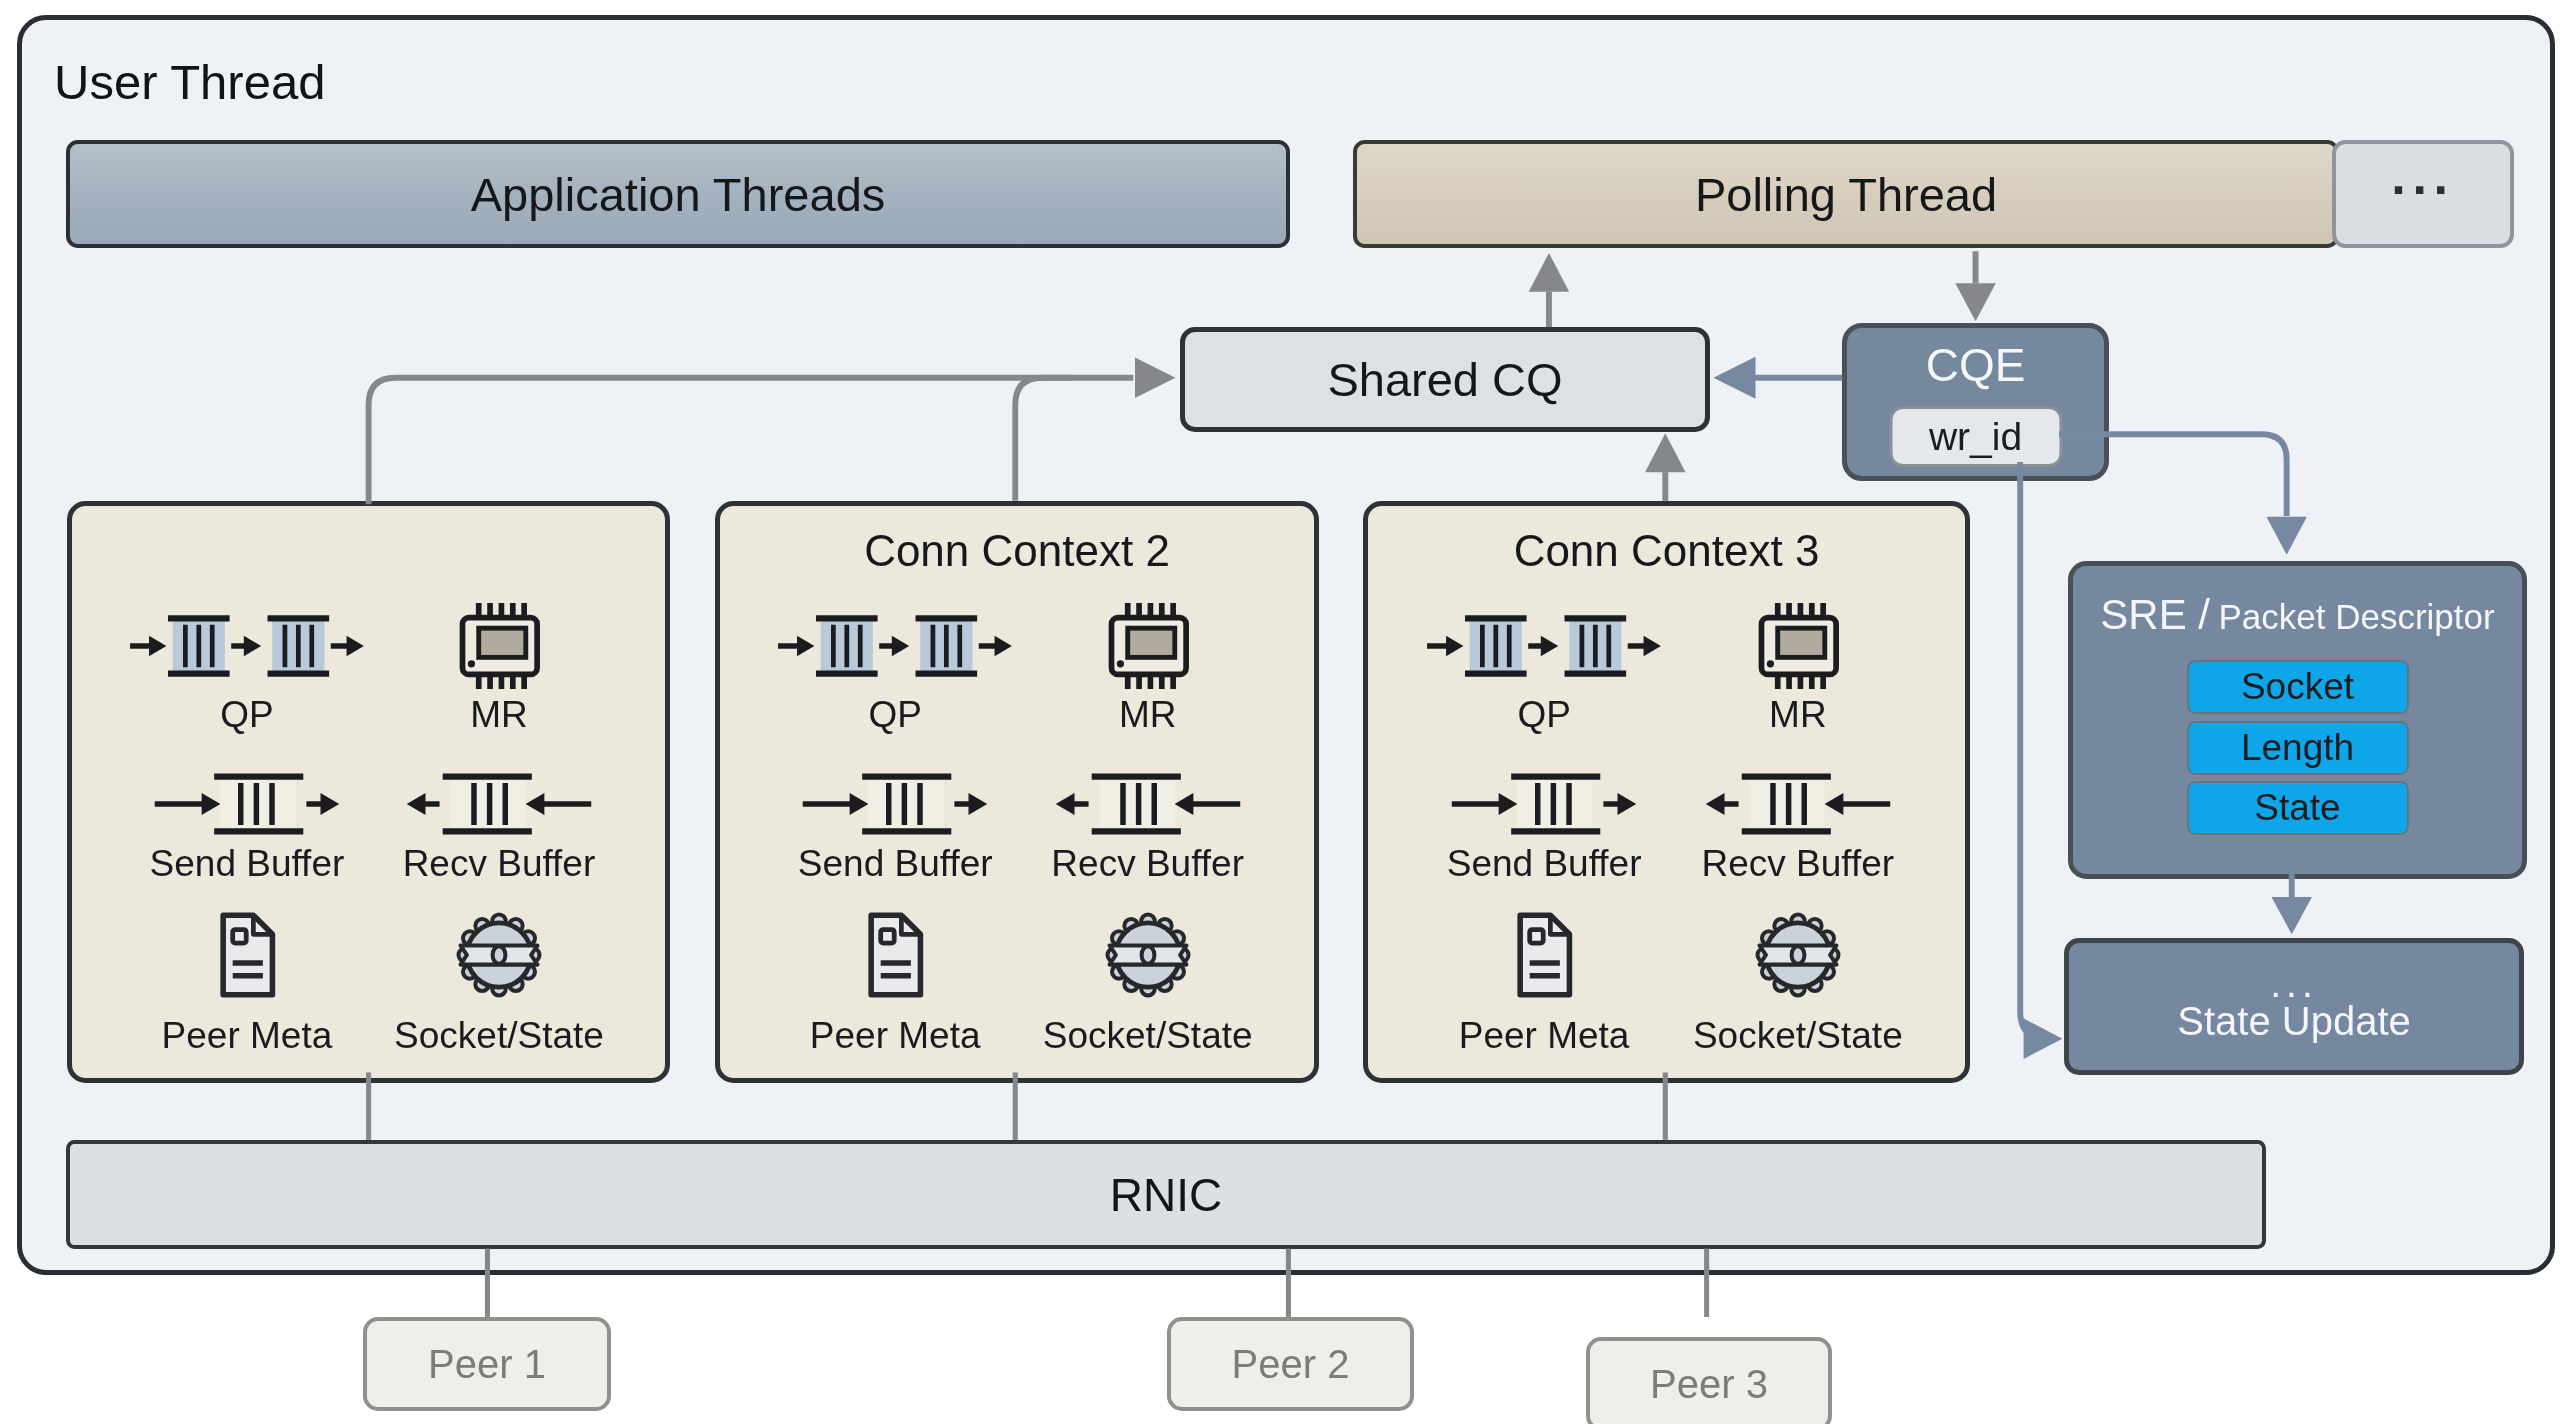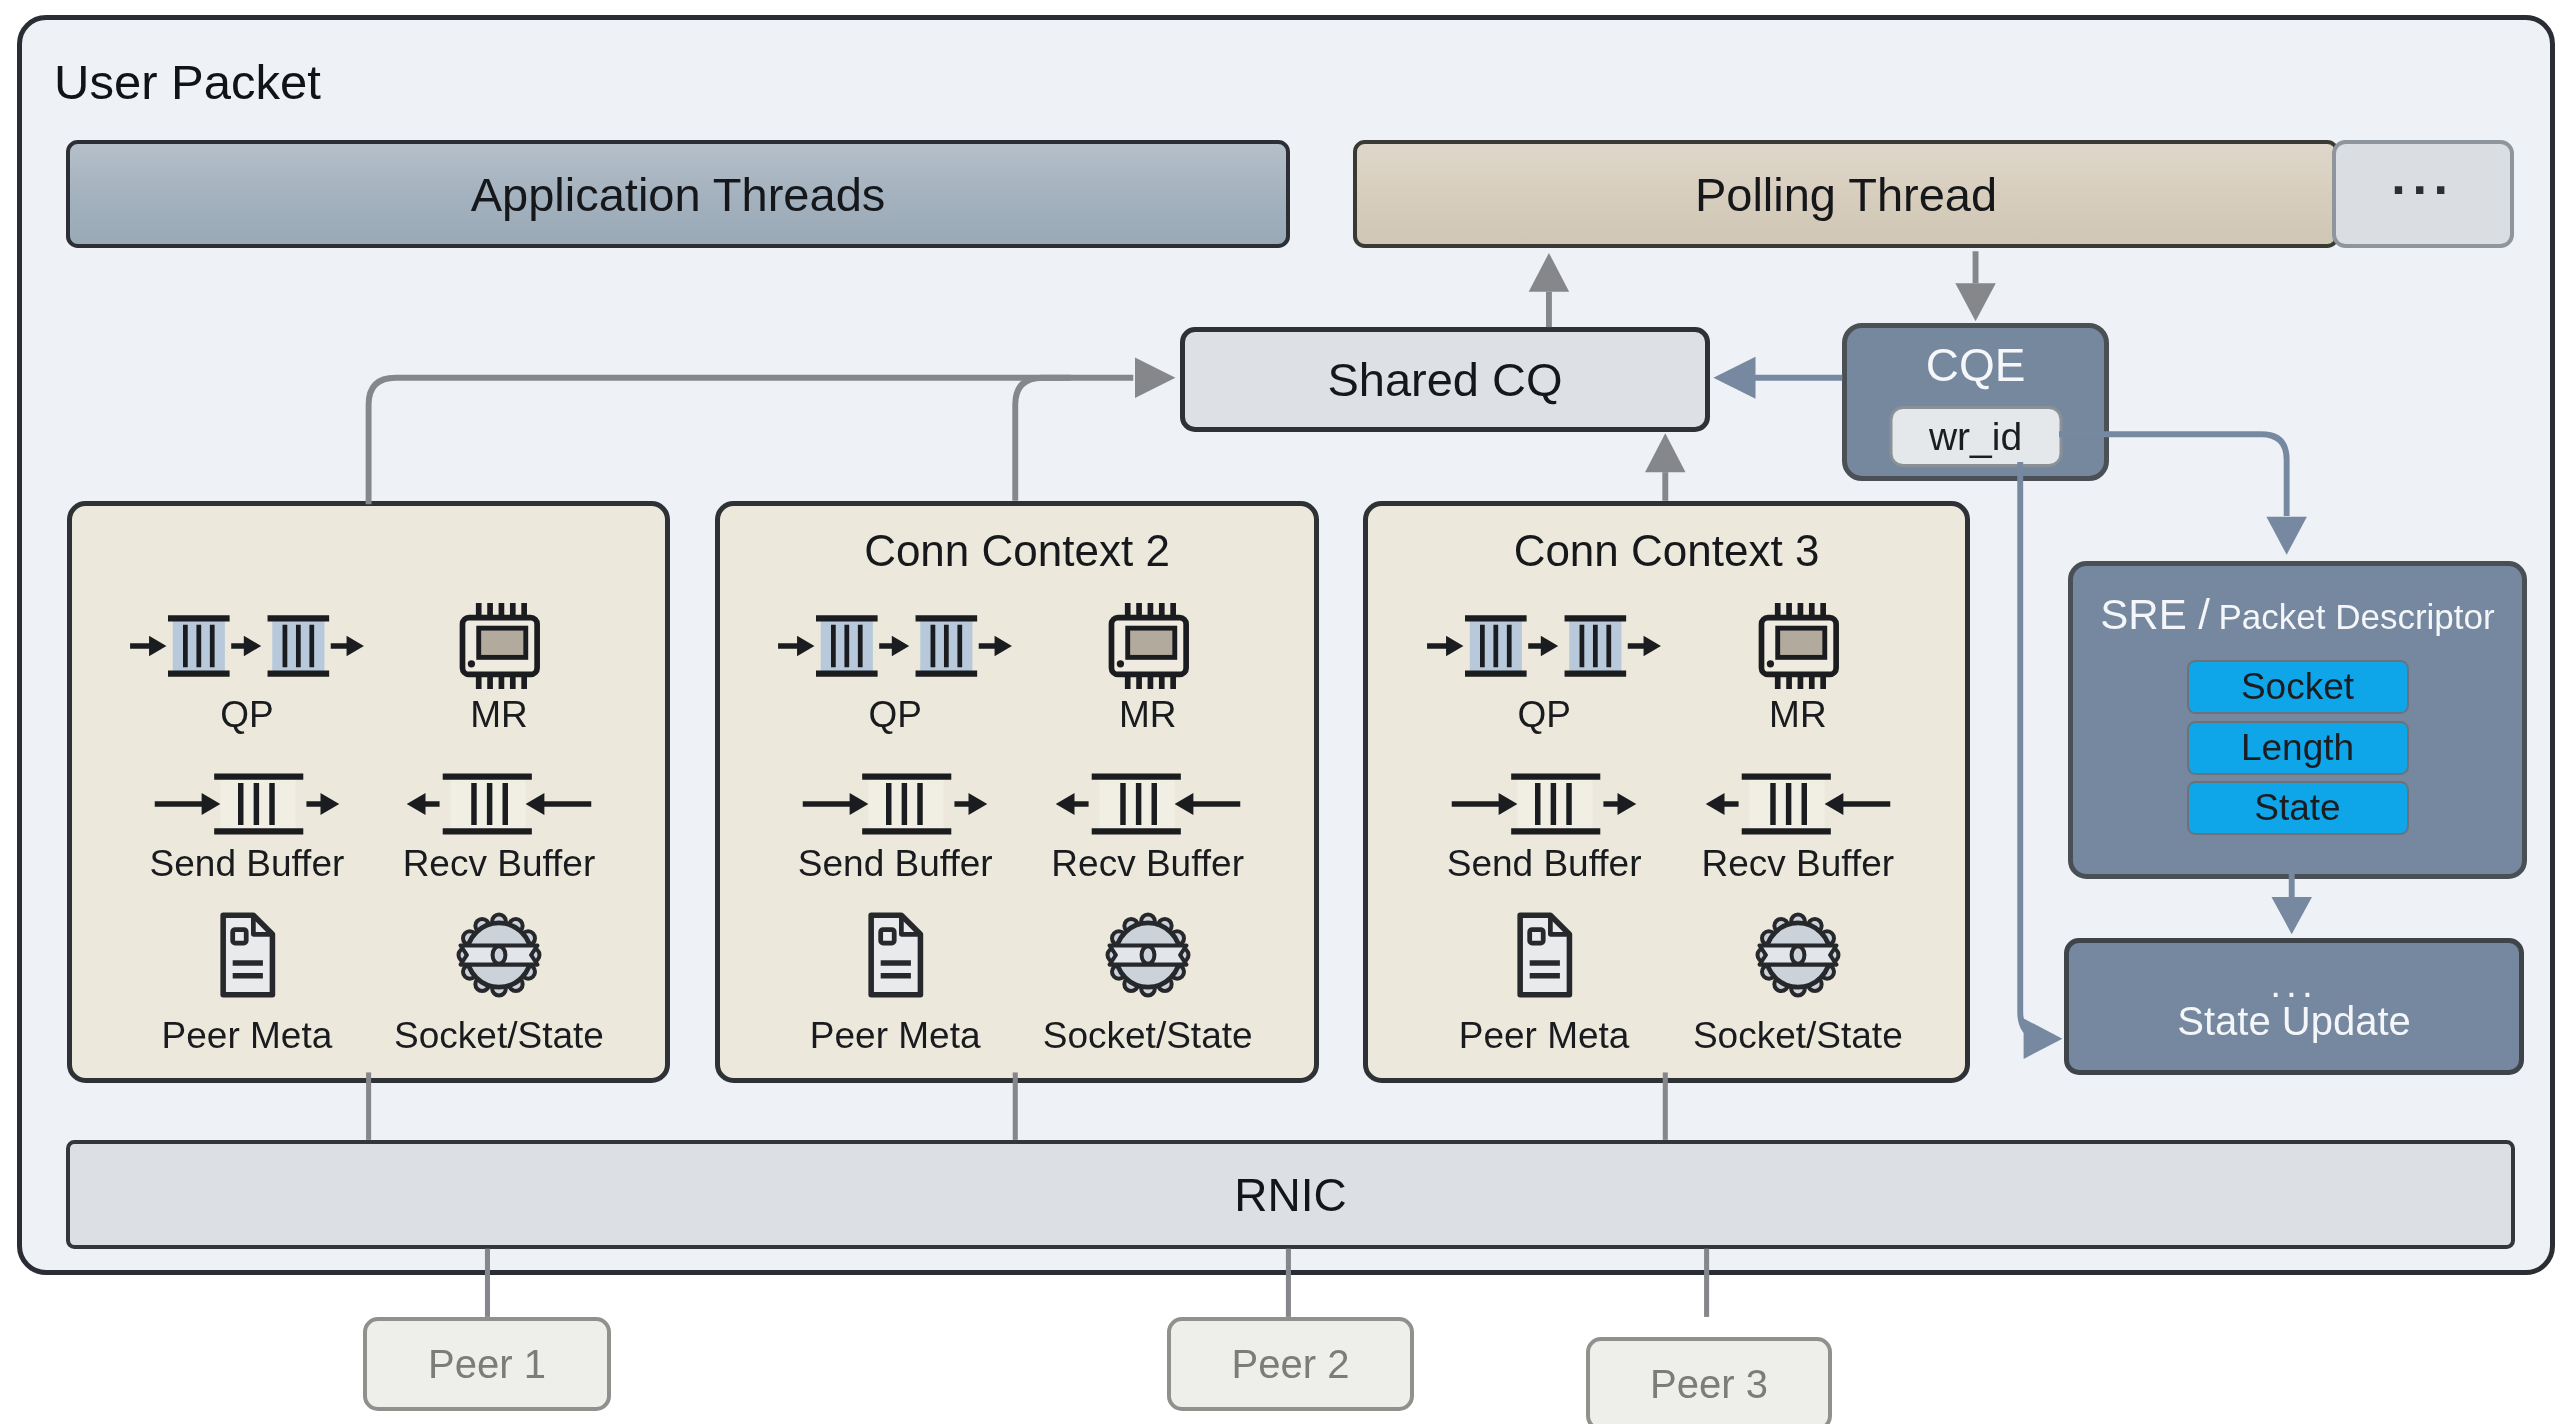--- a/index.html
+++ b/index.html
@@ -70,21 +70,21 @@
   
   .state-update{
     left:2064px;top:938px;width:460px;height:137px;background:#75889f;
     border:5px solid #3f444b;border-radius:15px;
     flex-direction:column;gap:1.7px;
   }
   .su-dots{font-size:39px;color:#f4f6f9;letter-spacing:5px;line-height:29px;}
   .su-label{font-size:40px;color:#f4f6f9;}
   
   .rnic{
-    left:66px;top:1140px;width:2449px;height:109px;background:#dcdfe3;
+    left:66px;top:1140px;width:2200px;height:109px;background:#dcdfe3;
     border:4.2px solid #33373c;border-radius:8.4px;font-size:46px;color:#131519;
   }
   
   .peer{
     top:1317px;height:94px;background:#eeeeea;border:4.2px solid #90908c;border-radius:15px;
     font-size:40px;color:#7c7c78;
   }
   .peer-1{left:363px;width:248px;text-align:right;}
   .peer-2{left:1167px;width:247px;}
   .peer-3{left:1586px;width:246px;margin-top:20px;}
@@ -170,21 +170,21 @@
       <circle cx="58" cy="58" r="40" fill="#ccd2d9" stroke="#26282b" stroke-width="6"></circle>
       <polygon points="10,46 106,46 98,58 106,70 10,70 18,58" fill="#e2e6eb" stroke="#26282b" stroke-width="5" stroke-linejoin="round"></polygon>
       <ellipse cx="58" cy="58" rx="8" ry="11" fill="#ccd2d9" stroke="#26282b" stroke-width="5"></ellipse>
     </symbol>
   </defs>
 </svg>
 
 <div id="canvas">
 
   <div class="abs process-panel"></div>
-  <div class="abs process-title">User Packet</div>
+  <div class="abs process-title">User Thread</div>
 
   <div class="abs node bar-threads">
     <span>Application Threads</span>
   </div>
   <div class="abs node bar-polling">
     <span>Polling Thread</span>
   </div>
   <div class="abs node box-more">
     <span>...</span>
   </div>

